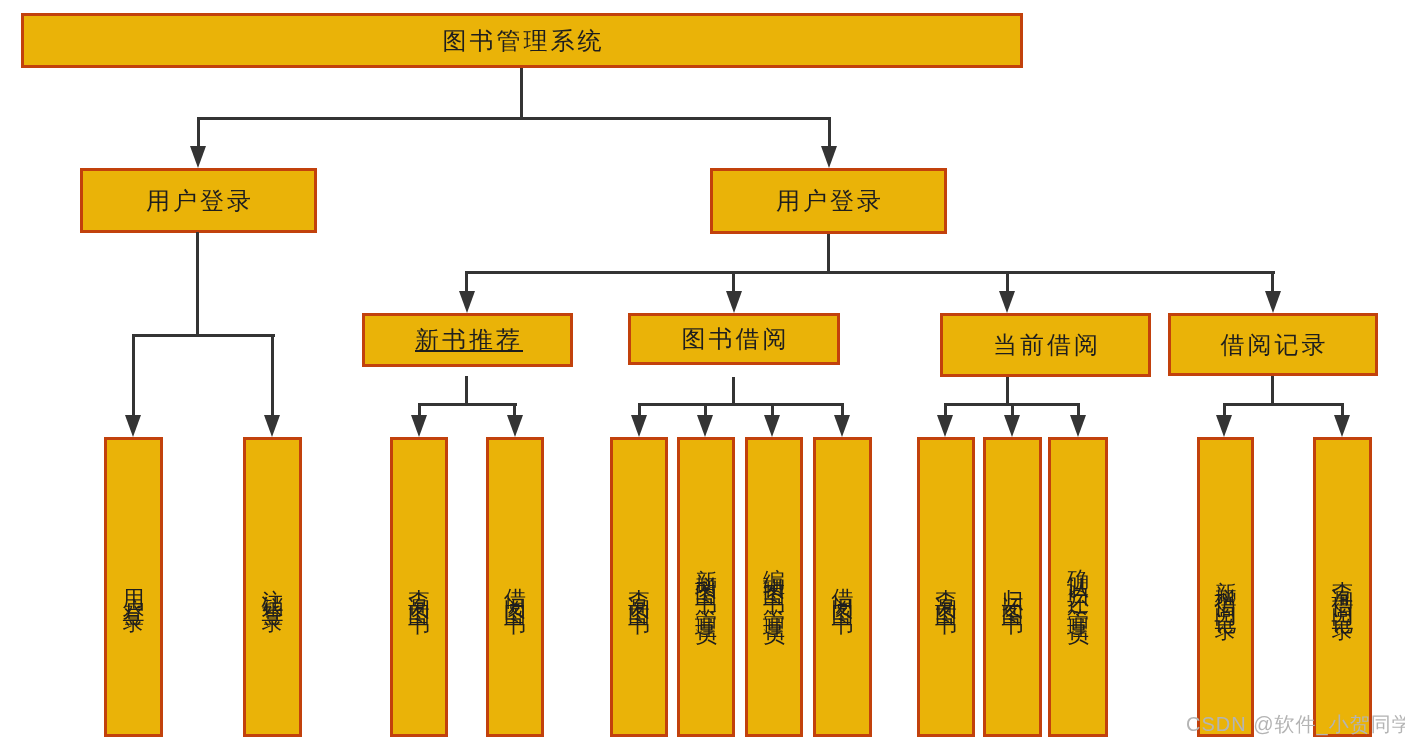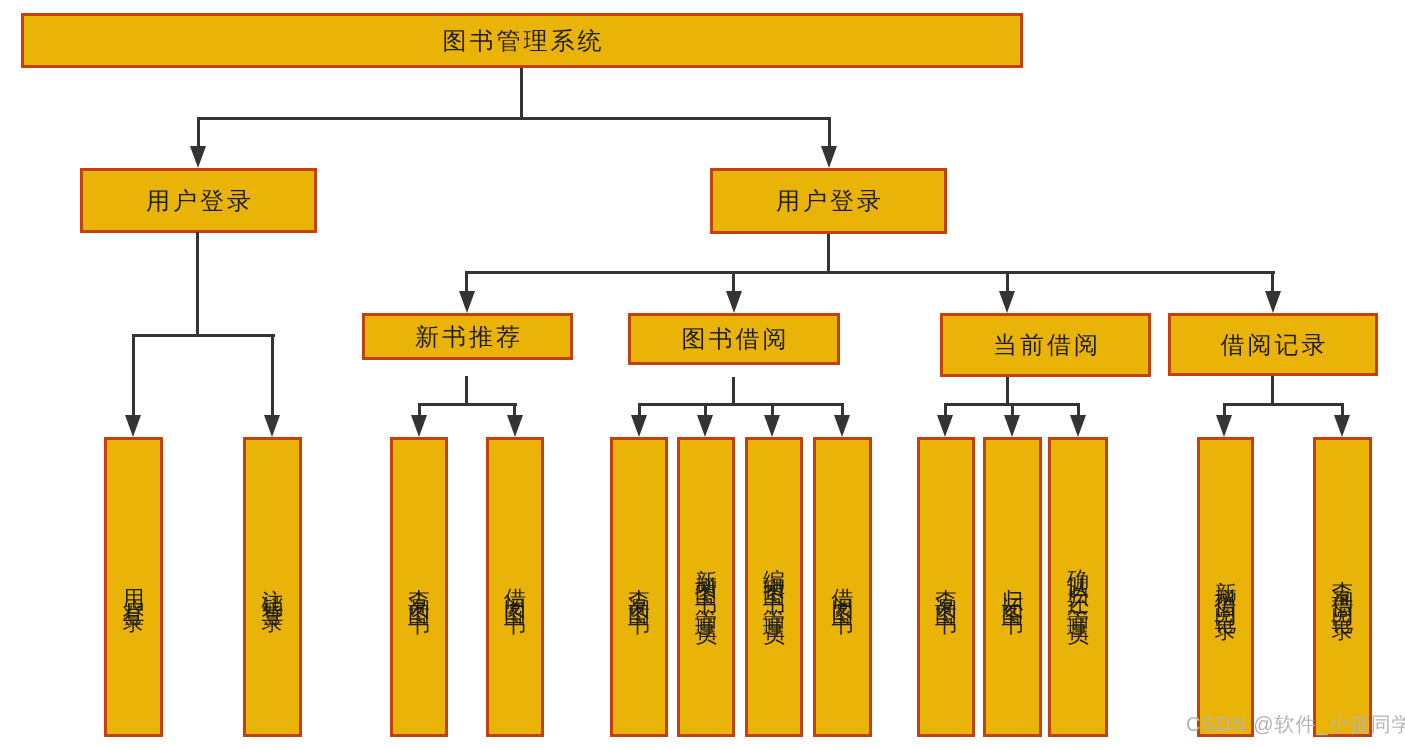--- a/index.html
+++ b/index.html
@@ -61,21 +61,21 @@
 <body>
 
 <div id="canvas">
 
   <div class="box hlabel" style="left:21px; top:13px; width:1002px; height:55px;">图书管理系统</div>
 
   <div class="box hlabel" style="left:80px; top:168px; width:237px; height:65px;">用户登录</div>
 
   <div class="box hlabel" style="left:710px; top:168px; width:237px; height:66px;">用户登录</div>
 
-  <div class="box hlabel" style="left:362px; top:313px; width:211px; height:47px;">新书推荐</div>
+  <div class="box hlabel" style="left:362px; top:313px; width:211px; height:54px;text-decoration:underline;">新书推荐</div>
 
   <div class="box hlabel" style="left:628px; top:313px; width:212px; height:52px;">图书借阅</div>
 
   <div class="box hlabel" style="left:940px; top:313px; width:211px; height:64px;">当前借阅</div>
 
   <div class="box hlabel" style="left:1168px; top:313px; width:210px; height:63px;">借阅记录</div>
 
   <div class="box leaf" style="left:104px; top:437px; width:59px; height:300px;">用户登录</div>
   <div class="box leaf" style="left:243px; top:437px; width:59px; height:300px;">注销登录</div>
 

